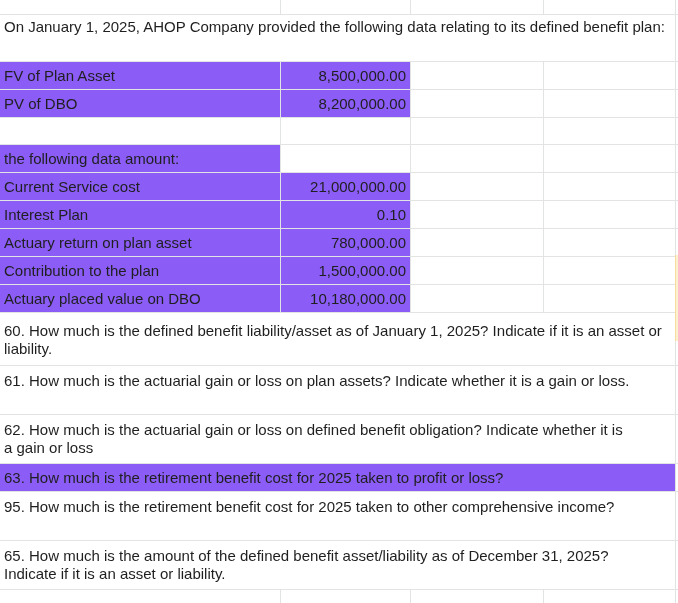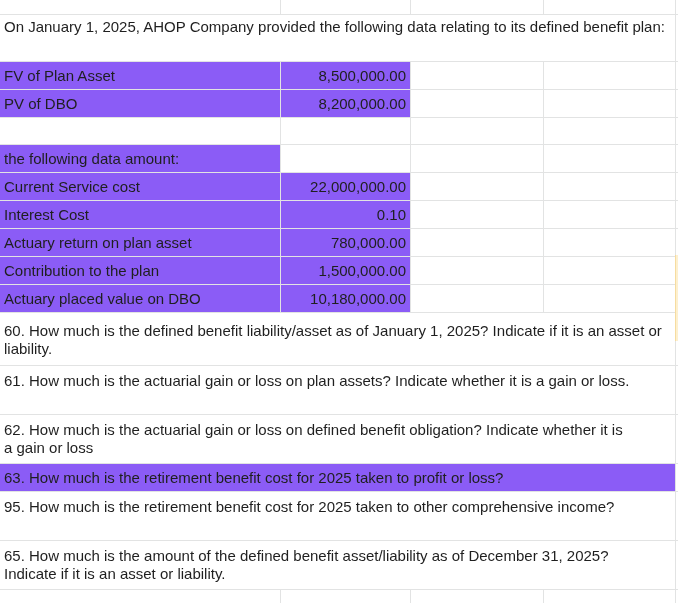--- a/index.html
+++ b/index.html
@@ -56,26 +56,26 @@
     <div class="cell" style="left:0;width:280px">
         <span>the following data amount:</span>
       </div>
   </div>
 
   <div class="row" style="top:173px;height:28px">
     <div class="cell" style="left:0;width:280px">
         <span>Current Service cost</span>
       </div>
     <div class="cell num" style="left:281px;width:129px">
-        <span>22,000,000.00</span>
+        <span>21,000,000.00</span>
       </div>
   </div>
   <div class="row" style="top:201px;height:28px">
     <div class="cell" style="left:0;width:280px">
-        <span>Interest Cost</span>
+        <span>Interest Plan</span>
       </div>
     <div class="cell num" style="left:281px;width:129px">
         <span>0.10</span>
       </div>
   </div>
   <div class="row" style="top:229px;height:28px">
     <div class="cell" style="left:0;width:280px">
         <span>Actuary return on plan asset</span>
       </div>
     <div class="cell num" style="left:281px;width:129px">

